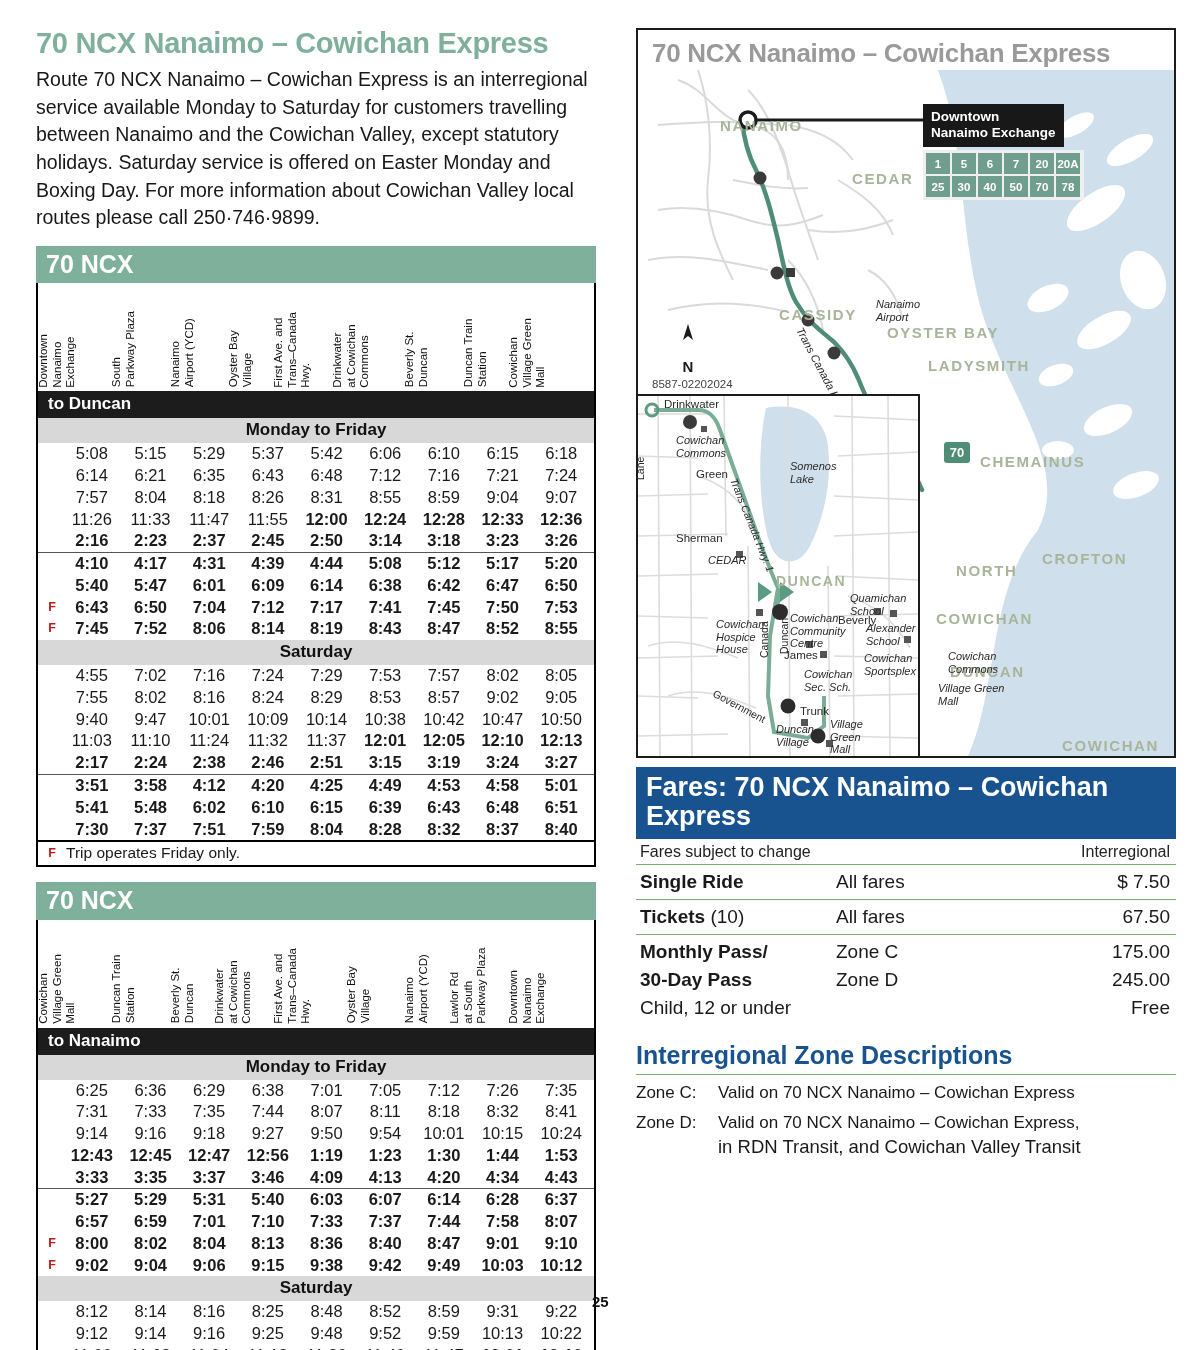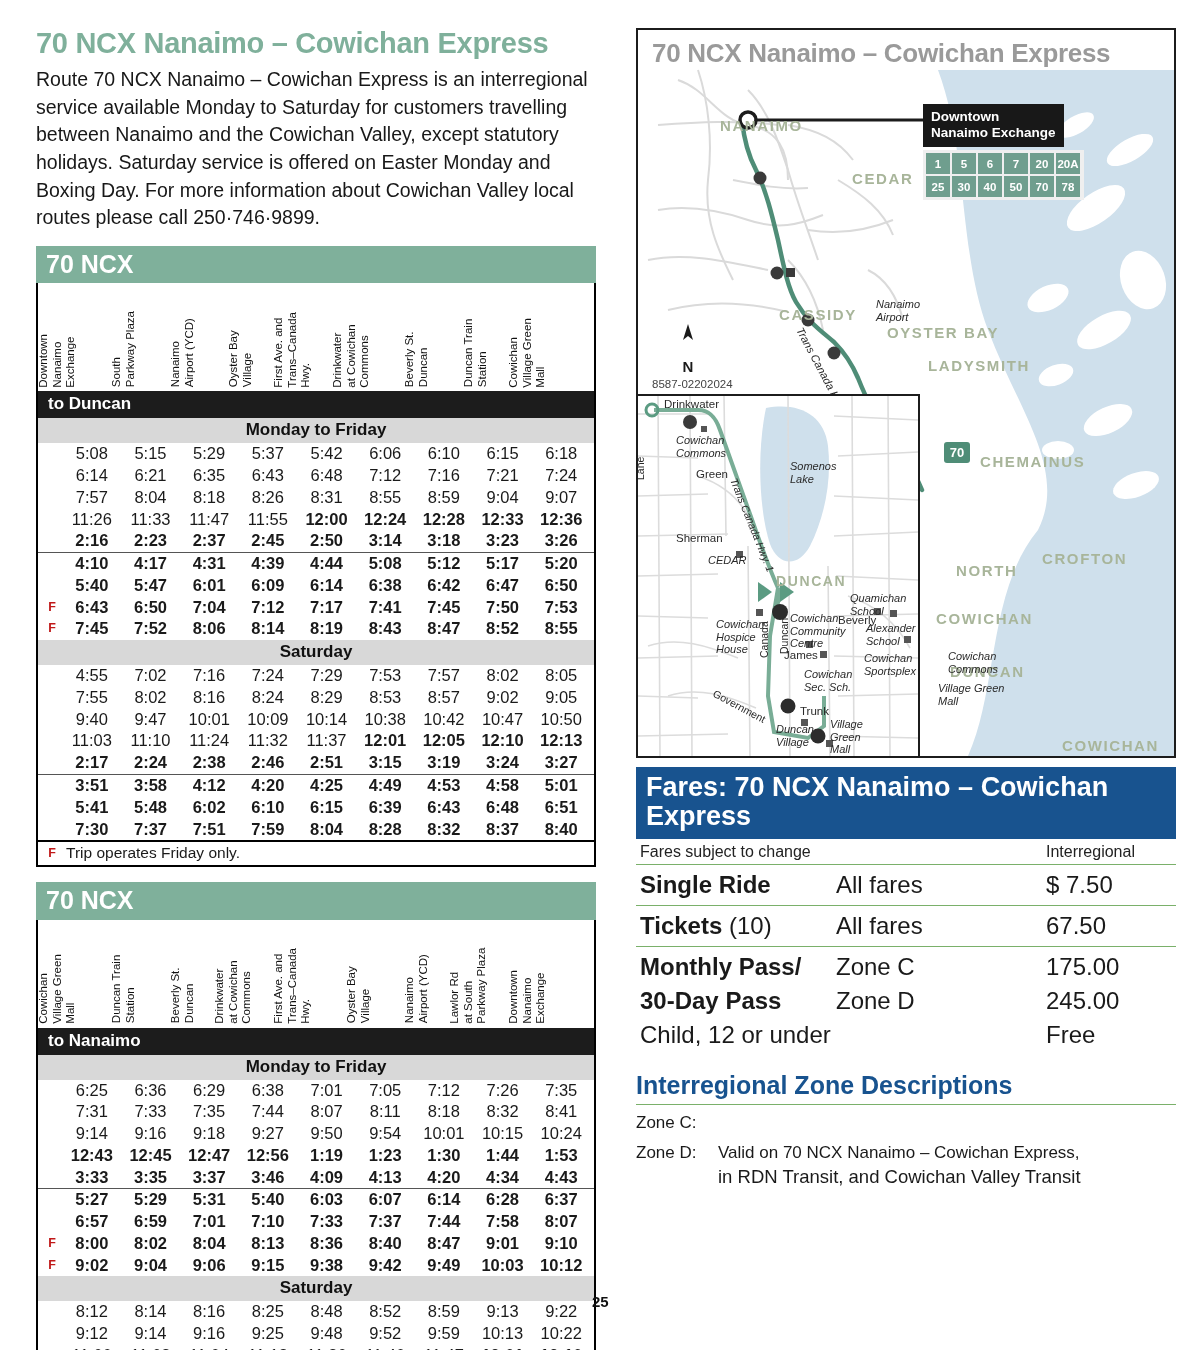--- a/index.html
+++ b/index.html
@@ -242,31 +242,31 @@
     background:#18538f;
     color:#ffffff;
     font-size:27px;
     font-weight:bold;
     line-height:1.08;
     padding:6px 10px 8px 10px;
     margin-top:9px;
   }
   .fares-table { width:100%; border-collapse:collapse; }
   .fares-table td {
-    font-size:24px;
+    font-size:19px;
     padding:6px 0 6px 0;
     vertical-align:top;
   }
   .fares-table tr.ruled td { border-bottom:1.5px solid #7ab06a; }
   .fares-table tr.subhdr td {
     font-size:16px; color:#222; padding:4px 0 3px 0;
   }
   .c1 { width:200px; padding-left:4px !important; }
   .c2 { width:210px; }
-  .c3 { padding-right:6px !important; }
+  .c3 { text-align:right; padding-right:6px !important; }
   .bold { font-weight:bold; }
   .norm { font-weight:normal; }
 
   .zones-head {
     color:#18538f;
     font-size:25px;
     font-weight:bold;
     margin:16px 0 0 0;
     padding-bottom:4px;
     border-bottom:1.5px solid #7ab06a;
@@ -689,21 +689,21 @@
             <div class="trows">
               <div class="trow">
                 <div class="fcol"></div>
                 <div class="tcell">8:12</div>
                 <div class="tcell">8:14</div>
                 <div class="tcell">8:16</div>
                 <div class="tcell">8:25</div>
                 <div class="tcell">8:48</div>
                 <div class="tcell">8:52</div>
                 <div class="tcell">8:59</div>
-                <div class="tcell">9:13</div>
+                <div class="tcell">9:31</div>
                 <div class="tcell">9:22</div>
               </div>
               <div class="trow">
                 <div class="fcol"></div>
                 <div class="tcell">9:12</div>
                 <div class="tcell">9:14</div>
                 <div class="tcell">9:16</div>
                 <div class="tcell">9:25</div>
                 <div class="tcell">9:48</div>
                 <div class="tcell">9:52</div>
@@ -931,20 +931,21 @@
             <td class="c2"></td>
             <td class="c3" style="padding-top: 0px;">Free</td>
           </tr>
         </tbody>
     </table>
 
     <div class="zones-head">Interregional Zone Descriptions</div>
     <div id="zones-body">
         <div class="zone-row">
           <div class="zone-lbl">Zone C:</div>
+          <div class="zone-txt">Valid on 70 NCX Nanaimo – Cowichan Express</div>
         </div>
         <div class="zone-row">
           <div class="zone-lbl">Zone D:</div>
           <div class="zone-txt">Valid on 70 NCX Nanaimo – Cowichan Express,</div>
         </div>
         <div class="zone-cont">in RDN Transit, and Cowichan Valley Transit</div>
       </div>
   </div>
 </div>
 

